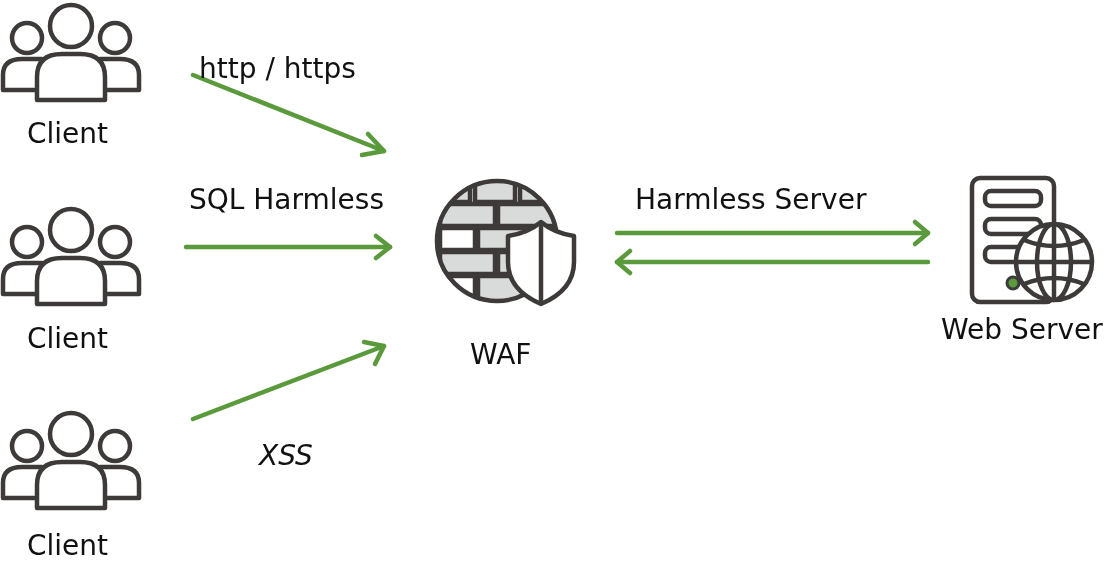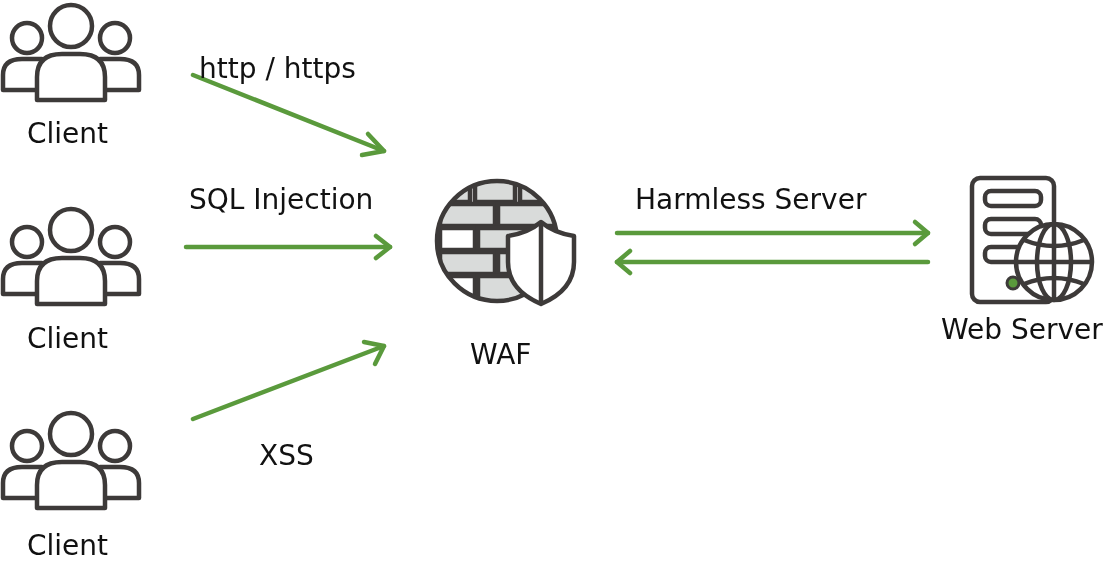--- a/index.html
+++ b/index.html
@@ -98,18 +98,18 @@
     <path d="M1024 240 Q1054 252 1084 240"></path>
     <path d="M1024 284 Q1054 272 1084 284"></path>
   </g>
 </svg>
 
 <div class="lbl" style="left:27px;top:120px;">Client</div>
 <div class="lbl" style="left:27px;top:325px;">Client</div>
 <div class="lbl" style="left:27px;top:532px;">Client</div>
 
 <div class="lbl" style="left:199px;top:27px;margin-top:28px;">http / https</div>
-<div class="lbl" style="left:189px;top:186px;">SQL Injection</div>
-<div class="lbl" style="left:259px;top:442px;">XSS</div>
+<div class="lbl" style="left:189px;top:186px;">SQL Harmless</div>
+<div class="lbl" style="left:259px;top:442px;font-style:italic;">XSS</div>
 
 <div class="lbl" style="left:470px;top:341px;">WAF</div>
 <div class="lbl" style="left:635px;top:186px;">Harmless Server</div>
 <div class="lbl" style="left:941px;top:316px;">Web Server</div>
 
 </body></html>

